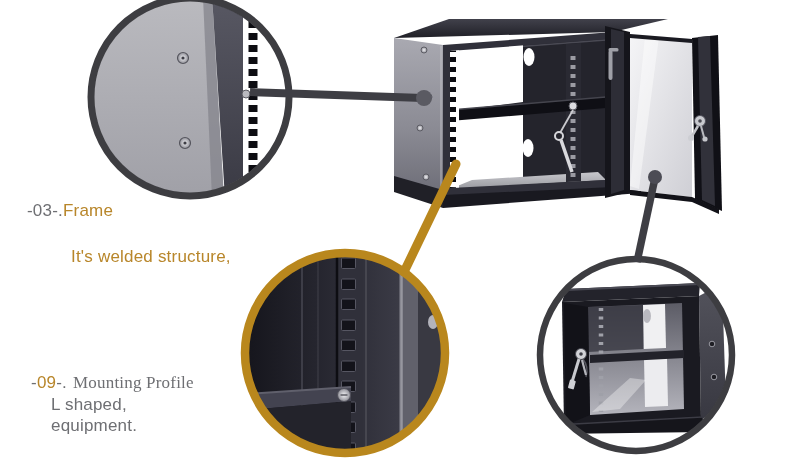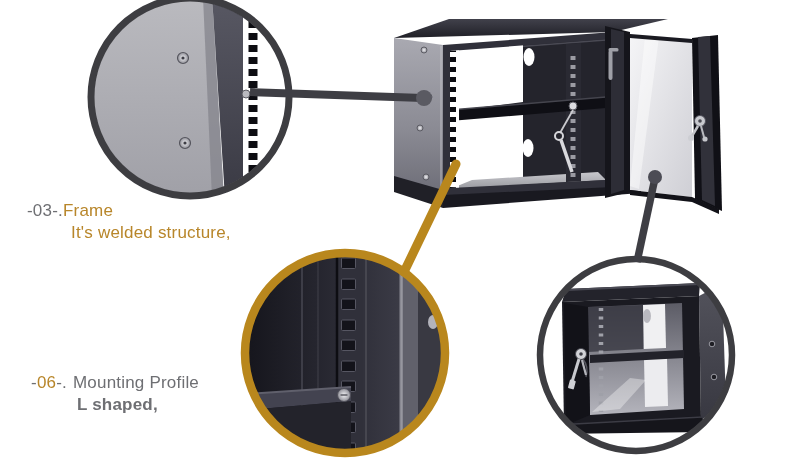--- a/index.html
+++ b/index.html
@@ -6,23 +6,23 @@
   .stage{
     position:relative;width:806px;height:460px;overflow:hidden;background:#ffffff;
     font-family:"Liberation Sans",sans-serif;
   }
   .scene{position:absolute;left:0;top:0;}
   .callout{position:absolute;font-size:17px;line-height:21.5px;letter-spacing:.2px;}
   .callout-frame{left:27px;top:200px;}
   .callout-mounting{left:31px;top:372px;}
   .c-gray{color:var(--text-gray,#6e6f73);}
   .c-gold{color:var(--text-gold,#bd8b22);text-align:center;}
-  .callout-frame .co-sub{margin-left:44px;}
-  .callout-mounting .co-sub{margin-left:46px;font-weight:bold;}
-  .co-space{margin-left:6px;}
+  .callout-frame .co-sub{margin-left:44px;margin-top:24px;}
+  .callout-mounting .co-sub{margin-left:20px;}
+  .co-space{margin-left:6px;font-family:Liberation Serif, serif;}
 </style>
 </head>
 <body>
 
 <div class="stage">
 
 <svg class="scene" width="806" height="460" viewBox="0 0 806 460">
   <defs>
     <linearGradient id="gTop" x1="0" y1="0" x2="0" y2="1">
       <stop offset="0" stop-color="#41414b"></stop>
@@ -235,17 +235,18 @@
     <circle cx="655" cy="177" r="7" fill="#4c4c55"></circle>
   </g>
 </svg>
 
 <div class="callout callout-frame">
   <div class="co-title"><span class="c-gray">-03-.</span><span class="c-gold">Frame</span></div>
   <div class="co-sub c-gold">It's welded structure,</div>
 </div>
 
 <div class="callout callout-mounting">
-  <div class="co-title"><span class="c-gray">-</span><span class="c-gold">06</span><span class="c-gray">-.</span><span class="c-gray co-space">Mounting Profile</span></div>
+  <div class="co-title"><span class="c-gray">-</span><span class="c-gold">09</span><span class="c-gray">-.</span><span class="c-gray co-space">Mounting Profile</span></div>
   <div class="co-sub c-gray">L shaped,</div>
+  <div class="co-sub c-gray">equipment.</div>
 </div>
 
 </div>
 
 </body></html>

